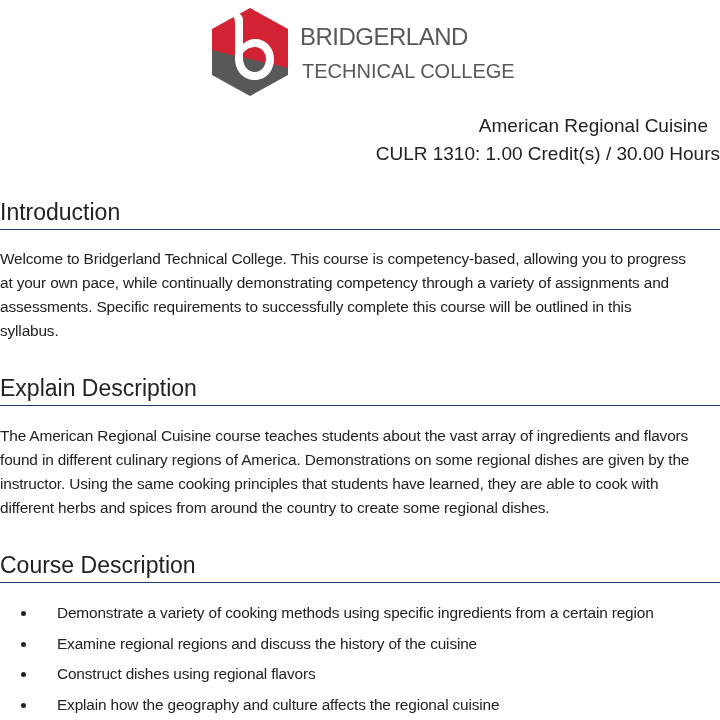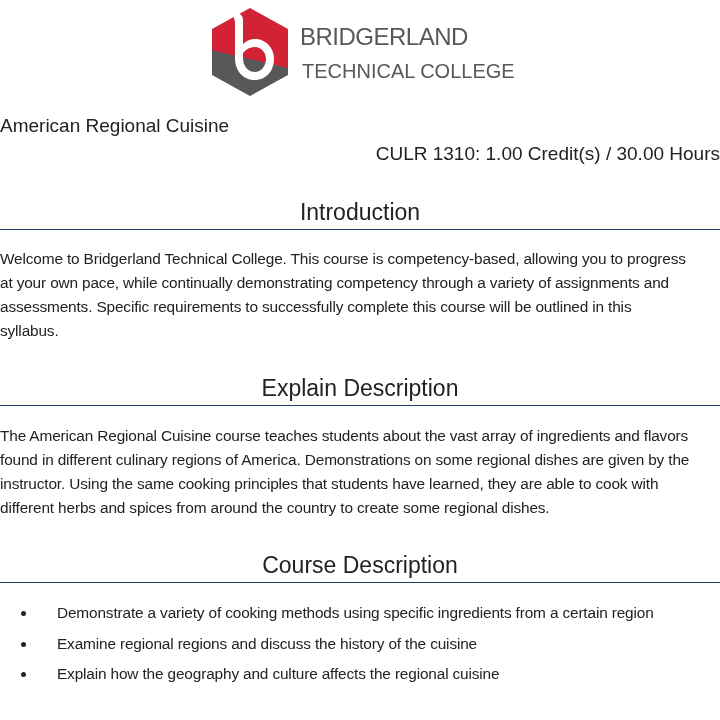--- a/index.html
+++ b/index.html
@@ -19,32 +19,32 @@
       font-family: "Liberation Sans", sans-serif; line-height: 1;
       white-space: nowrap;
     }
     .logo-text-2 {
       position: absolute; left: 94px; top: 55px;
       font-size: 20px; color: #58585a; letter-spacing: 0px;
       font-family: "Liberation Sans", sans-serif; line-height: 1;
       white-space: nowrap;
     }
     .course-title {
-      position: absolute; left: 0; width: 708px; text-align: left;
+      position: absolute; left: 0; width: 708px; text-align: right;
       top: 114px; font-size: 19px; line-height: 24px; color: #222;
     }
     .course-code {
       position: absolute; left: 0; width: 720px; text-align: right;
       top: 142px; font-size: 19px; line-height: 24px; color: #222;
     }
     .section-heading {
       position: absolute; left: 0; width: 720px;
       font-size: 23px; line-height: 28px; color: #222;
       border-bottom: 1px solid #1f3d66;
-      padding-bottom: 3px; margin: 0; font-weight: normal; text-align: center;
+      padding-bottom: 3px; margin: 0; font-weight: normal;
     }
     .para {
       position: absolute; left: 0; width: 722px;
       font-size: 15.4px; line-height: 24px; color: #222;
       margin: 0; letter-spacing: -0.15px;
     }
     .objectives {
       position: absolute; left: 0; top: 601px; width: 720px;
       margin: 0; padding: 0; list-style: none;
     }
@@ -91,14 +91,15 @@
   <div>The American Regional Cuisine course teaches students about the vast array of ingredients and flavors</div>
   <div>found in different culinary regions of America. Demonstrations on some regional dishes are given by the</div>
   <div>instructor. Using the same cooking principles that students have learned, they are able to cook with</div>
   <div>different herbs and spices from around the country to create some regional dishes.</div>
 </div>
 
 <h2 class="section-heading" style="top:551px;">Course Description</h2>
 <ul class="objectives">
   <li><span class="bullet"></span><span>Demonstrate a variety of cooking methods using specific ingredients from a certain region</span></li>
   <li><span class="bullet"></span><span>Examine regional regions and discuss the history of the cuisine</span></li>
+  <li><span class="bullet"></span><span>Construct dishes using regional flavors</span></li>
   <li><span class="bullet"></span><span>Explain how the geography and culture affects the regional cuisine</span></li>
 </ul>
 
 </body></html>

